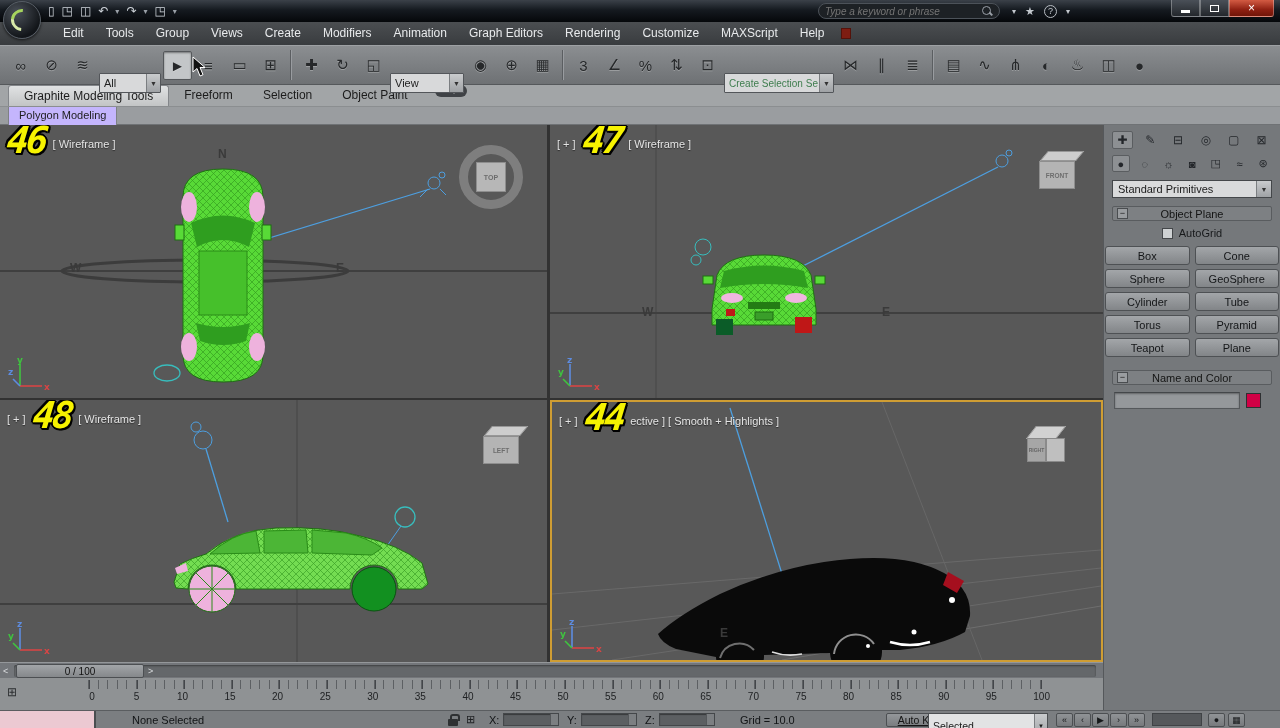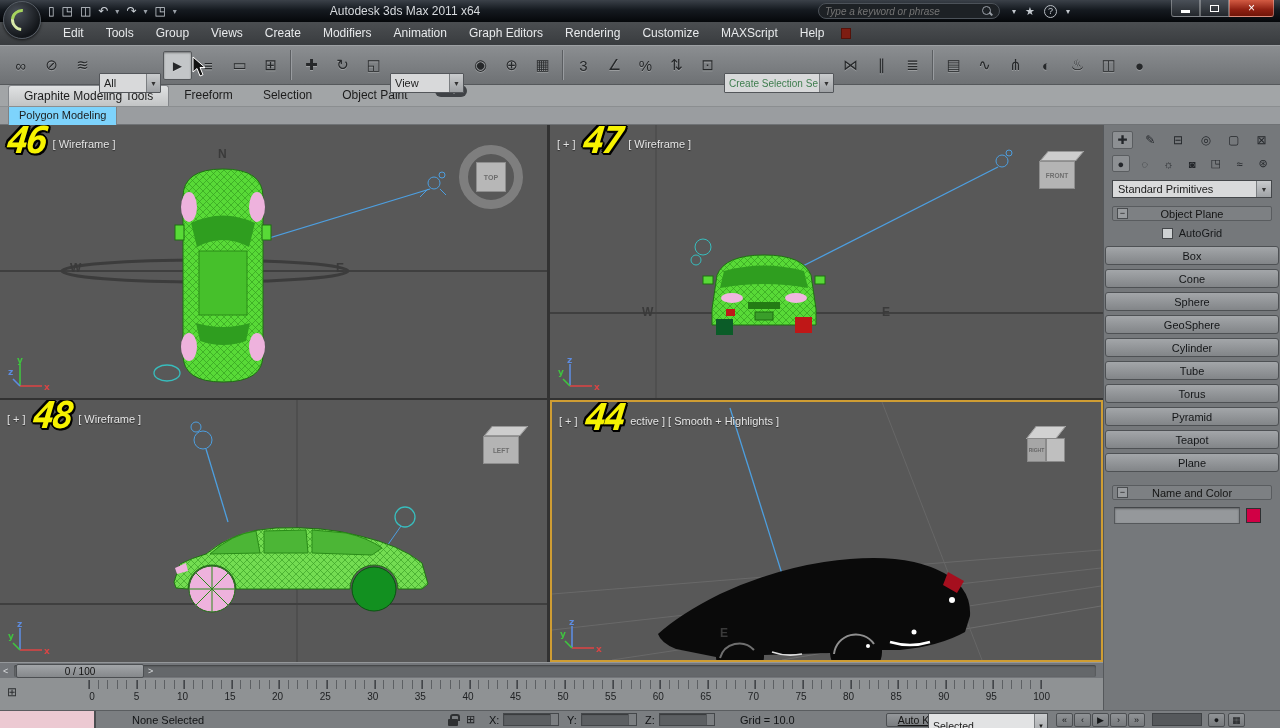--- a/index.html
+++ b/index.html
@@ -45,21 +45,21 @@
 .tcombo .arrow{width:14px;height:100%;background:linear-gradient(#c9cbcd,#9fa2a5);border-left:1px solid #7b7e81;display:flex;align-items:center;justify-content:center;font-size:7px;color:#333;margin-left:auto;}
 .w62{width:62px;} .w74{width:74px;} .w110{width:110px;}
 .tcombo.green span:first-child{color:#3e7d4e;font-size:10px;white-space:nowrap;overflow:hidden;}
 
 
 .ribbon-tabs{position:absolute;top:85px;left:0;width:1280px;height:22px;background:#a2a5a7;border-bottom:1px solid #8b8e90;display:flex;align-items:flex-start;padding-left:8px;}
 .rtab{padding:3px 15px;font-size:12px;color:#1c1c1c;}
 .rtab.active{background:linear-gradient(#e0e2e3,#c2c4c5);border:1px solid #83868a;border-bottom:none;border-radius:3px 3px 0 0;}
 .ribbon-pill{width:32px;height:12px;border-radius:6px;background:#3f4246;color:#d8dadc;display:flex;align-items:center;justify-content:center;gap:3px;margin:0 0 5px 12px;font-size:6px;}
 .subtab-row{position:absolute;top:107px;left:0;width:1280px;height:18px;background:#9a9da0;border-bottom:1px solid #6f7275;}
-.subtab{position:absolute;left:8px;top:0;padding:2px 10px 13px;background:#7dd3fc;border:1px solid #7e8184;border-top:none;border-radius:0 0 3px 3px;font-size:11px;color:#1d1d1d;}
+.subtab{position:absolute;left:8px;top:0;padding:2px 10px 13px;background:#c4b5fd;border:1px solid #7e8184;border-top:none;border-radius:0 0 3px 3px;font-size:11px;color:#1d1d1d;}
 
 
 .viewport-area{position:absolute;top:125px;left:0;width:1103px;height:537px;background:#323232;}
 .viewport{position:absolute;background:#585858;overflow:hidden;}
 .viewport.active{border:2px solid #cf9d33;}
 .scene{position:absolute;left:0;top:0;}
 .vp-label{position:absolute;top:3px;left:7px;display:flex;align-items:flex-start;gap:7px;z-index:6;color:#e4e4e4;font-size:11px;}
 .vp-label-text{margin-top:10px;text-shadow:0 1px 1px rgba(0,0,0,.5);}
 .vp-num{font-family:"DejaVu Sans Mono",monospace;font-weight:700;font-style:italic;font-size:37px;line-height:30px;color:#f6f200;letter-spacing:-3px;transform:skewX(-6deg);margin-top:-2px;text-shadow:2px 0 #000,-2px 0 #000,0 2px #000,0 -2px #000,2px 2px #000,-2px -2px #000,1px -1px #000,-1px 1px #000;}
 .compass{position:absolute;color:#3a3a3a;font-size:12px;font-weight:bold;z-index:3;}
@@ -88,21 +88,21 @@
 .cp-cats{display:flex;gap:6px;padding:3px 8px 5px;}
 .cp-cat{width:19px;height:17px;display:flex;align-items:center;justify-content:center;font-size:11px;color:#23262a;}
 .cp-cat.active{background:#8d9093;border:1px solid #5a5d60;border-radius:2px;}
 .cp-combo{height:18px;margin:3px 8px;background:#d9dadb;border:1px solid #44474a;display:flex;align-items:center;padding-left:5px;font-size:11px;color:#1b1b1b;}
 .cp-combo .arrow{width:15px;height:100%;background:linear-gradient(#c9cbcd,#9fa2a5);border-left:1px solid #7b7e81;display:flex;align-items:center;justify-content:center;font-size:7px;color:#333;margin-left:auto;}
 .rollout{margin:8px 8px 0;height:15px;background:#7d8083;border:1px solid #595c5f;border-radius:2px;display:flex;align-items:center;font-size:11px;color:#141414;}
 .roll-minus{width:11px;height:11px;border:1px solid #4a4d50;background:#9a9da0;font-size:9px;line-height:9px;text-align:center;margin:0 4px;}
 .roll-title{flex:1;text-align:center;margin-right:19px;}
 .autogrid-row{display:flex;align-items:center;justify-content:center;gap:6px;padding:6px 0 2px;color:#17191b;font-size:11px;}
 .checkbox{width:11px;height:11px;background:#ced1d3;border:1px solid #44474a;}
-.obj-grid{display:grid;grid-template-columns:1fr;gap:4px 5px;padding:5px 1px;}
+.obj-grid{display:grid;grid-template-columns:1fr 1fr;gap:4px 5px;padding:5px 1px;}
 .obj-btn{height:19px;background:linear-gradient(#a3a6a9,#828588);border:1px solid #4e5154;border-radius:3px;font-size:11px;color:#141618;font-family:"Liberation Sans",sans-serif;}
 .name-row{display:flex;align-items:center;gap:6px;padding:7px 10px;}
 .name-input{width:126px;height:17px;background:#95989b;border:1px solid #55585b;border-top-color:#44474a;box-shadow:inset 0 1px 2px rgba(0,0,0,.35);font-family:"Liberation Sans",sans-serif;}
 .color-swatch{width:15px;height:15px;border:1px solid #2e3032;}
 
 
 .trackbar{position:absolute;top:662px;left:0;width:1103px;height:16px;background:#73767a;border-top:1px solid #94979a;}
 .tb-channel{position:absolute;left:14px;top:2px;width:1082px;height:12px;background:#64676a;box-shadow:inset 0 1px 2px rgba(0,0,0,.4);border-radius:2px;}
 .tb-handle{position:absolute;left:16px;top:1px;width:128px;height:14px;background:linear-gradient(#a2a5a8,#85888b);border:1px solid #4c4f52;border-radius:2px;text-align:center;line-height:13px;font-size:10px;color:#111;}
 .tb-arrow{position:absolute;top:3px;color:#dcdee0;font-size:9px;}
@@ -141,21 +141,20 @@
       <span class="qat-btn">▯</span>
       <span class="qat-btn">◳</span>
       <span class="qat-btn">◫</span>
       <span class="qat-btn">↶</span>
       <span class="qat-caret">▾</span>
       <span class="qat-btn">↷</span>
       <span class="qat-caret">▾</span>
       <span class="qat-btn">◳</span>
       <span class="qat-caret">▾</span>
     </div>
-    <div class="title-text">Autodesk 3ds Max 2011 x64</div>
     <div class="search-wrap">
       <input class="search-input" placeholder="Type a keyword or phrase" style="">
       <span class="mag-icon"></span>
     </div>
     <div class="info-cluster">
       <span class="small">▾</span>
       <span>★</span>
       <span class="help-circ">?</span>
       <span class="small">▾</span>
     </div>

